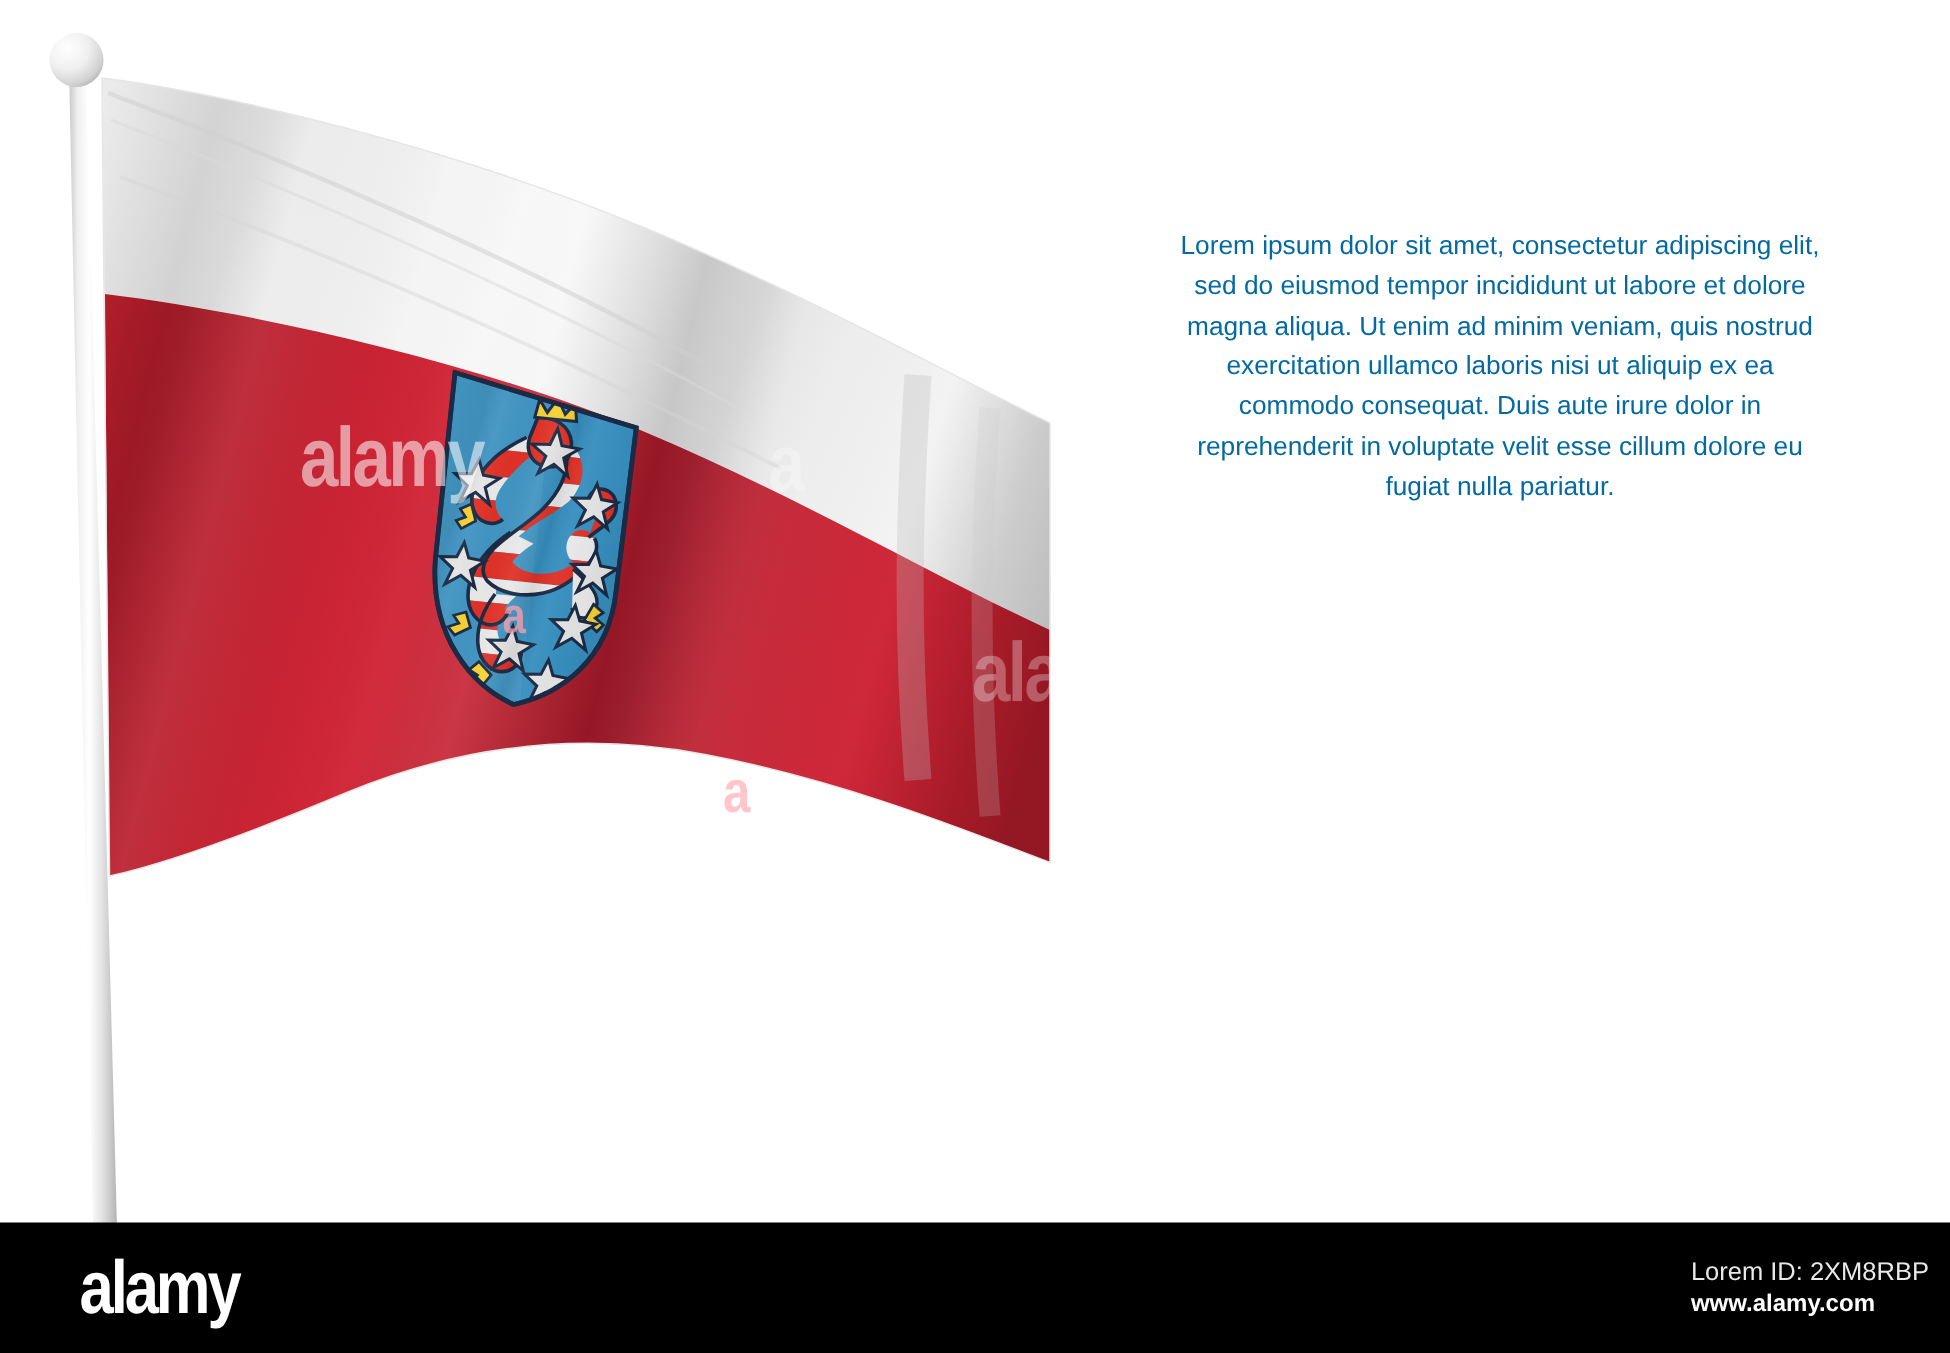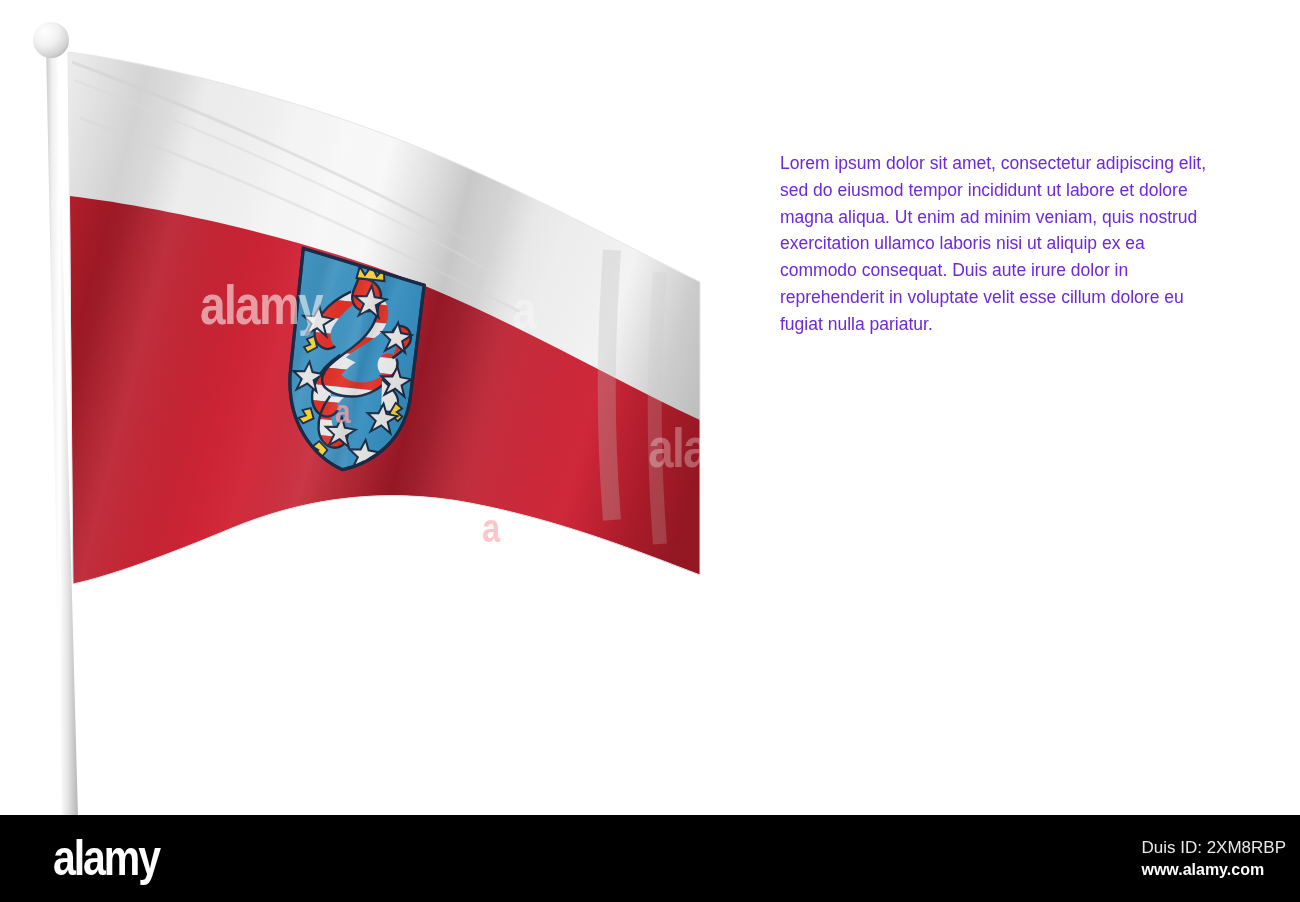--- a/index.html
+++ b/index.html
@@ -39,23 +39,23 @@
     font-size: 45px;
     font-weight: bold;
     color: #2e3033;
     letter-spacing: -0.5px;
     margin: 0 0 28px 0;
     line-height: 1.05;
   }
   #body-text {
     font-size: 17.5px;
     line-height: 1.53;
-    color: #6d28d9;
+    color: #0369a1;
     margin: 0;
-    text-align: left;
+    text-align: center;
   }
 
   
   #footer-bar {
     position: absolute;
     left: 0;
     top: 815px;
     width: 1300px;
     height: 87px;
     background: #000000;
@@ -368,18 +368,18 @@
     <div class="wm wm-pink" style="left:482px; top:508px; font-size:40px; color:rgba(255,150,160,0.55);">a</div>
   </div>
 
   <div id="text-panel">
     <p id="body-text">Lorem ipsum dolor sit amet, consectetur adipiscing elit, sed do eiusmod tempor incididunt ut labore et dolore magna aliqua. Ut enim ad minim veniam, quis nostrud exercitation ullamco laboris nisi ut aliquip ex ea commodo consequat. Duis aute irure dolor in reprehenderit in voluptate velit esse cillum dolore eu fugiat nulla pariatur.</p>
   </div>
 
   <div id="footer-bar">
     <div id="alamy-logo">alamy</div>
     <div id="footer-right">
-      <div id="image-id">Duis ID: 2XM8RBP</div>
+      <div id="image-id">Lorem ID: 2XM8RBP</div>
       <div id="footer-url">www.alamy.com</div>
     </div>
   </div>
 
 </div>
 
 </body></html>

